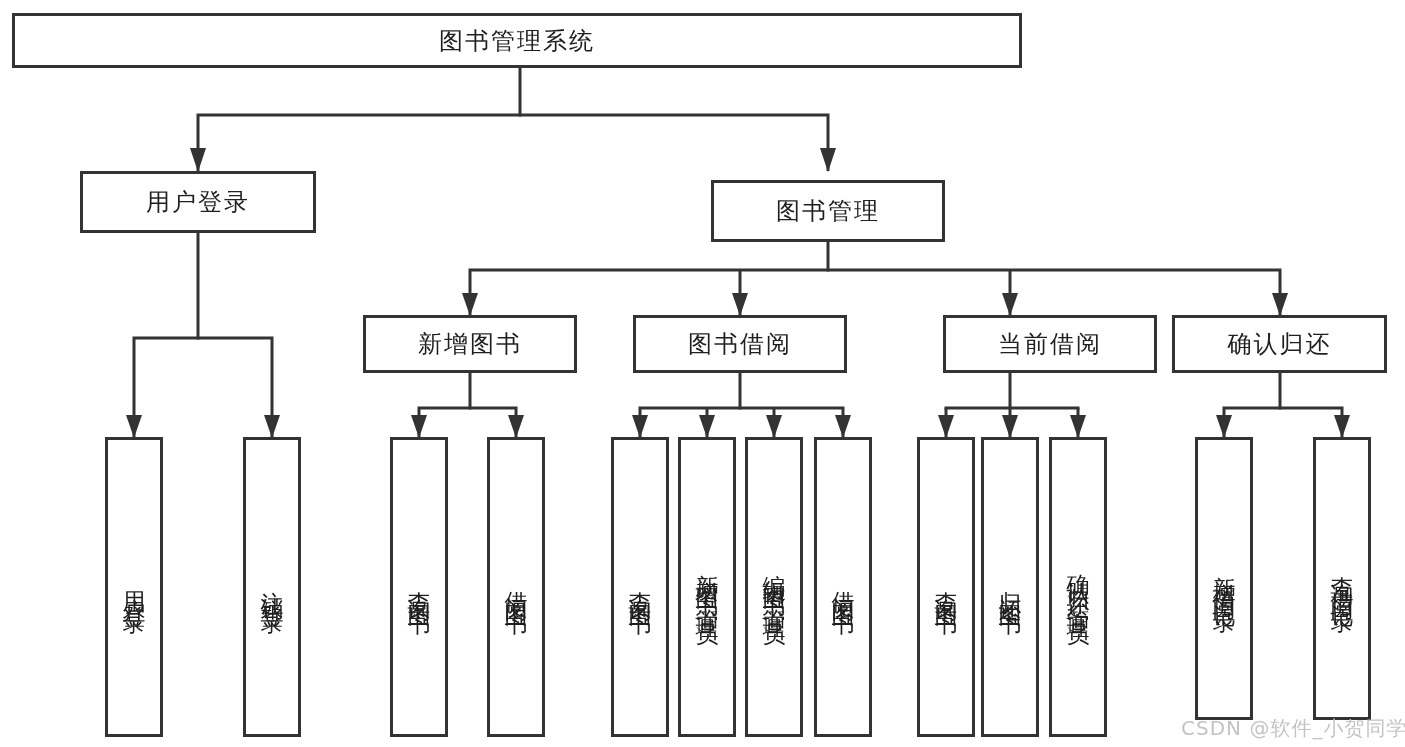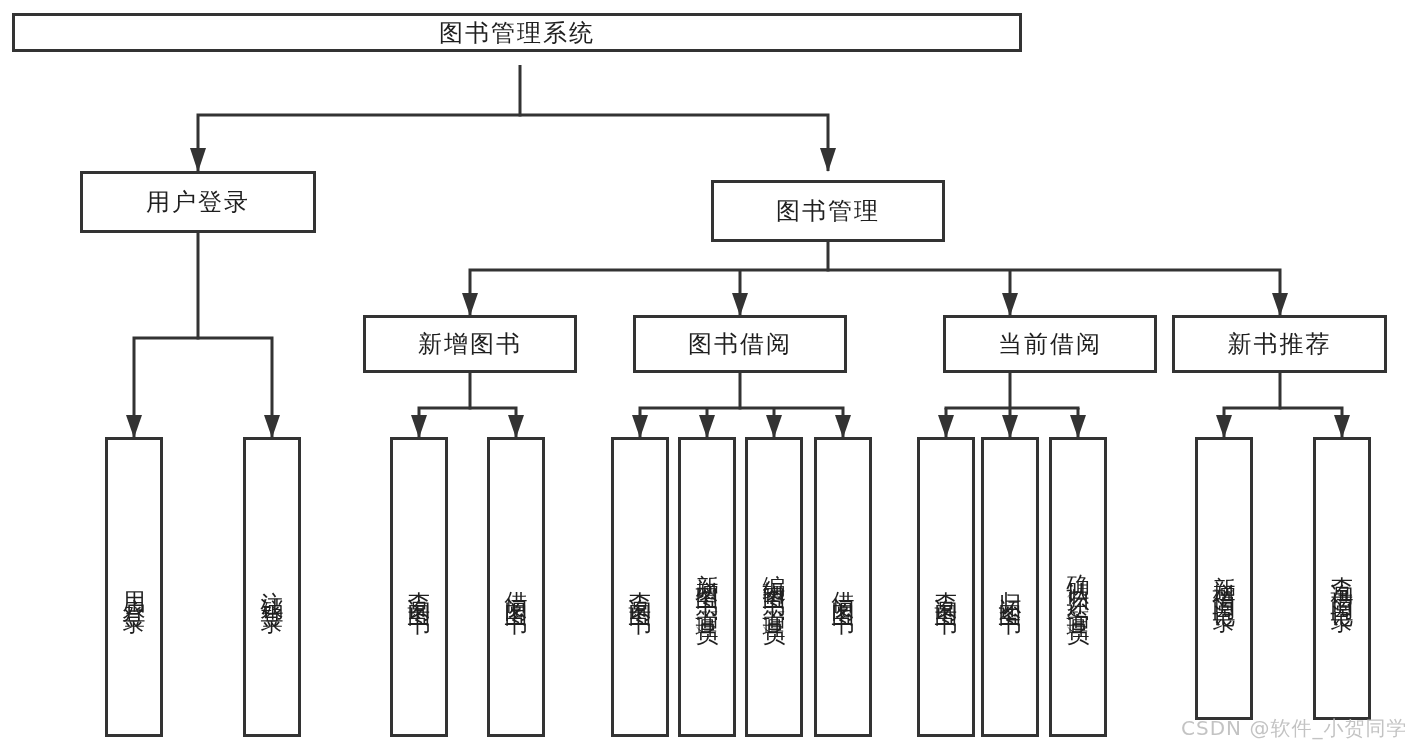--- a/index.html
+++ b/index.html
@@ -93,29 +93,29 @@
       <polygon points="766,415 782,415 774,438"></polygon>
       <polygon points="835,415 851,415 843,438"></polygon>
       <polygon points="938,415 954,415 946,438"></polygon>
       <polygon points="1002,415 1018,415 1010,438"></polygon>
       <polygon points="1070,415 1086,415 1078,438"></polygon>
       <polygon points="1216,415 1232,415 1224,438"></polygon>
       <polygon points="1334,415 1350,415 1342,438"></polygon>
     </g>
   </svg>
 
-  <div class="node h-node" style="left:12px; top:13px; width:1010px; height:39px;">图书管理系统</div>
+  <div class="node h-node" style="left:12px; top:13px; width:1010px; height:55px;">图书管理系统</div>
 
   <div class="node h-node" style="left:80px; top:171px; width:236px; height:62px;">用户登录</div>
   <div class="node h-node" style="left:711px; top:180px; width:234px; height:62px;">图书管理</div>
 
   <div class="node h-node" style="left:363px; top:315px; width:214px; height:58px;">新增图书</div>
   <div class="node h-node" style="left:633px; top:315px; width:214px; height:58px;text-align:right;">图书借阅</div>
   <div class="node h-node" style="left:943px; top:315px; width:214px; height:58px;">当前借阅</div>
-  <div class="node h-node" style="left:1172px; top:315px; width:215px; height:58px;">新书推荐</div>
+  <div class="node h-node" style="left:1172px; top:315px; width:215px; height:58px;">确认归还</div>
 
   <div class="node v-node" style="left:105px; top:437px; width:58px; height:300px;">用户登录</div>
   <div class="node v-node" style="left:243px; top:437px; width:58px; height:300px;">注销登录</div>
 
   <div class="node v-node" style="left:390px; top:437px; width:58px; height:300px;">查询图书</div>
   <div class="node v-node" style="left:487px; top:437px; width:58px; height:300px;">借阅图书</div>
 
   <div class="node v-node" style="left:611px; top:437px; width:58px; height:300px;">查询图书</div>
   <div class="node v-node" style="left:678px; top:437px; width:58px; height:300px;">新增图书（管理员）</div>
   <div class="node v-node" style="left:745px; top:437px; width:58px; height:300px;">编辑图书（管理员）</div>

